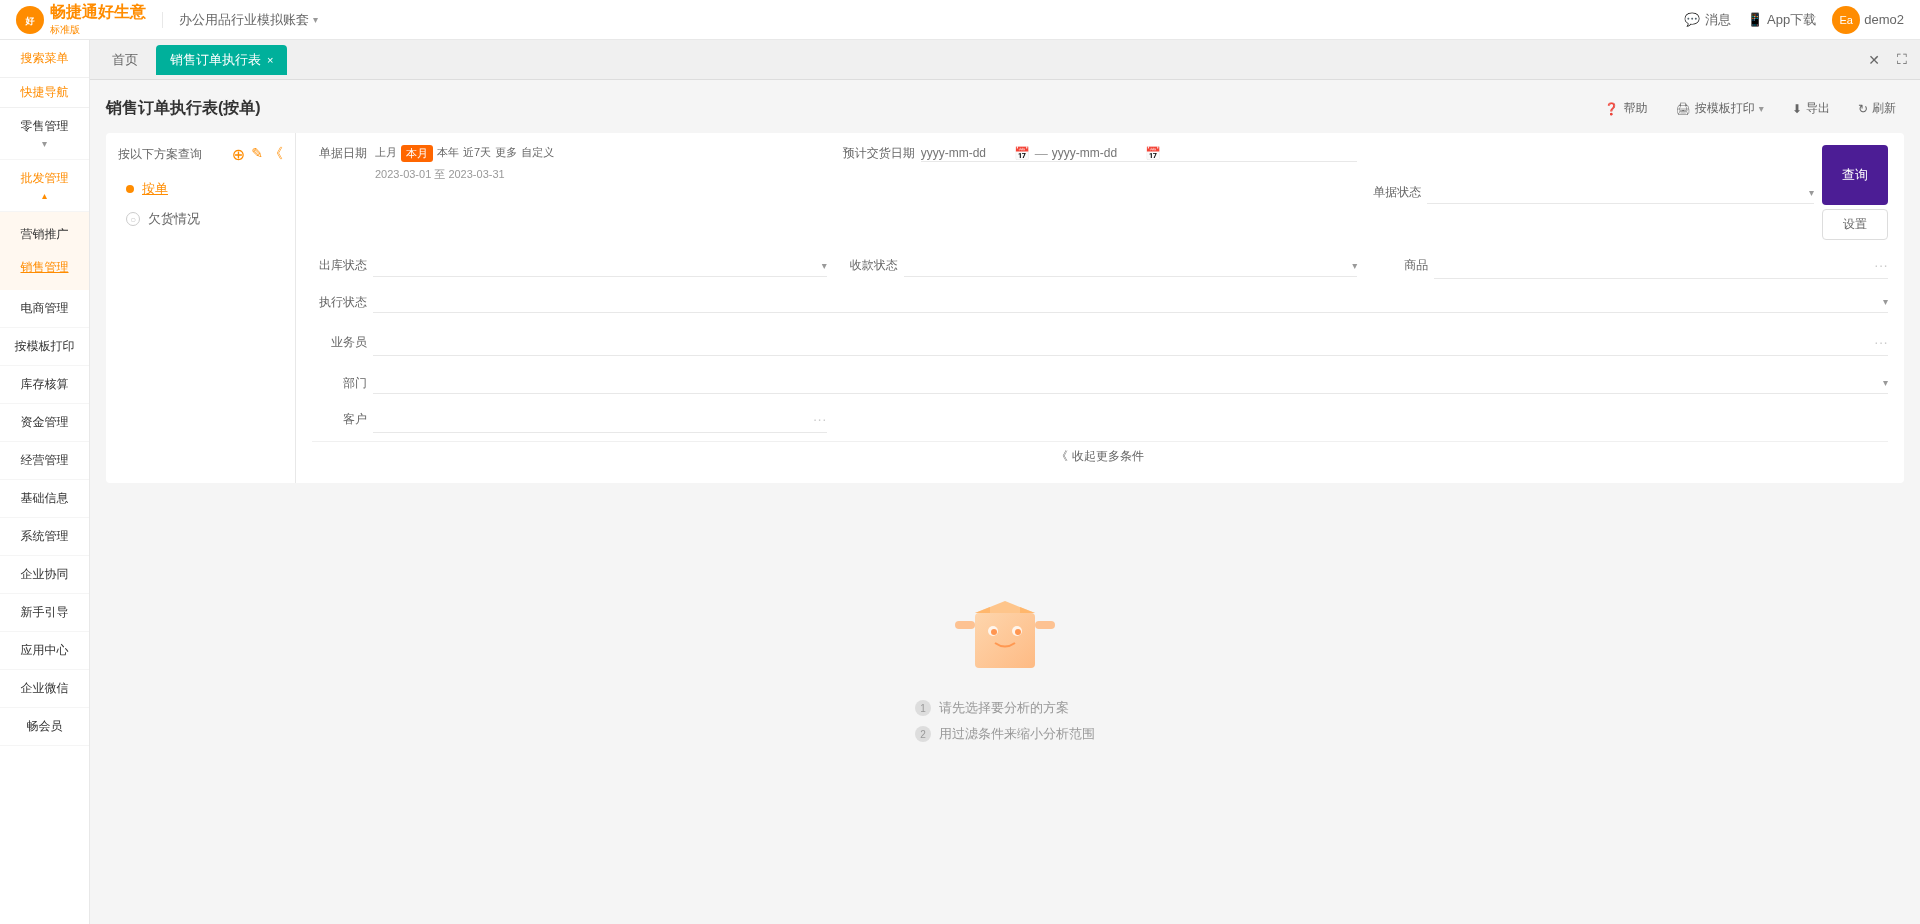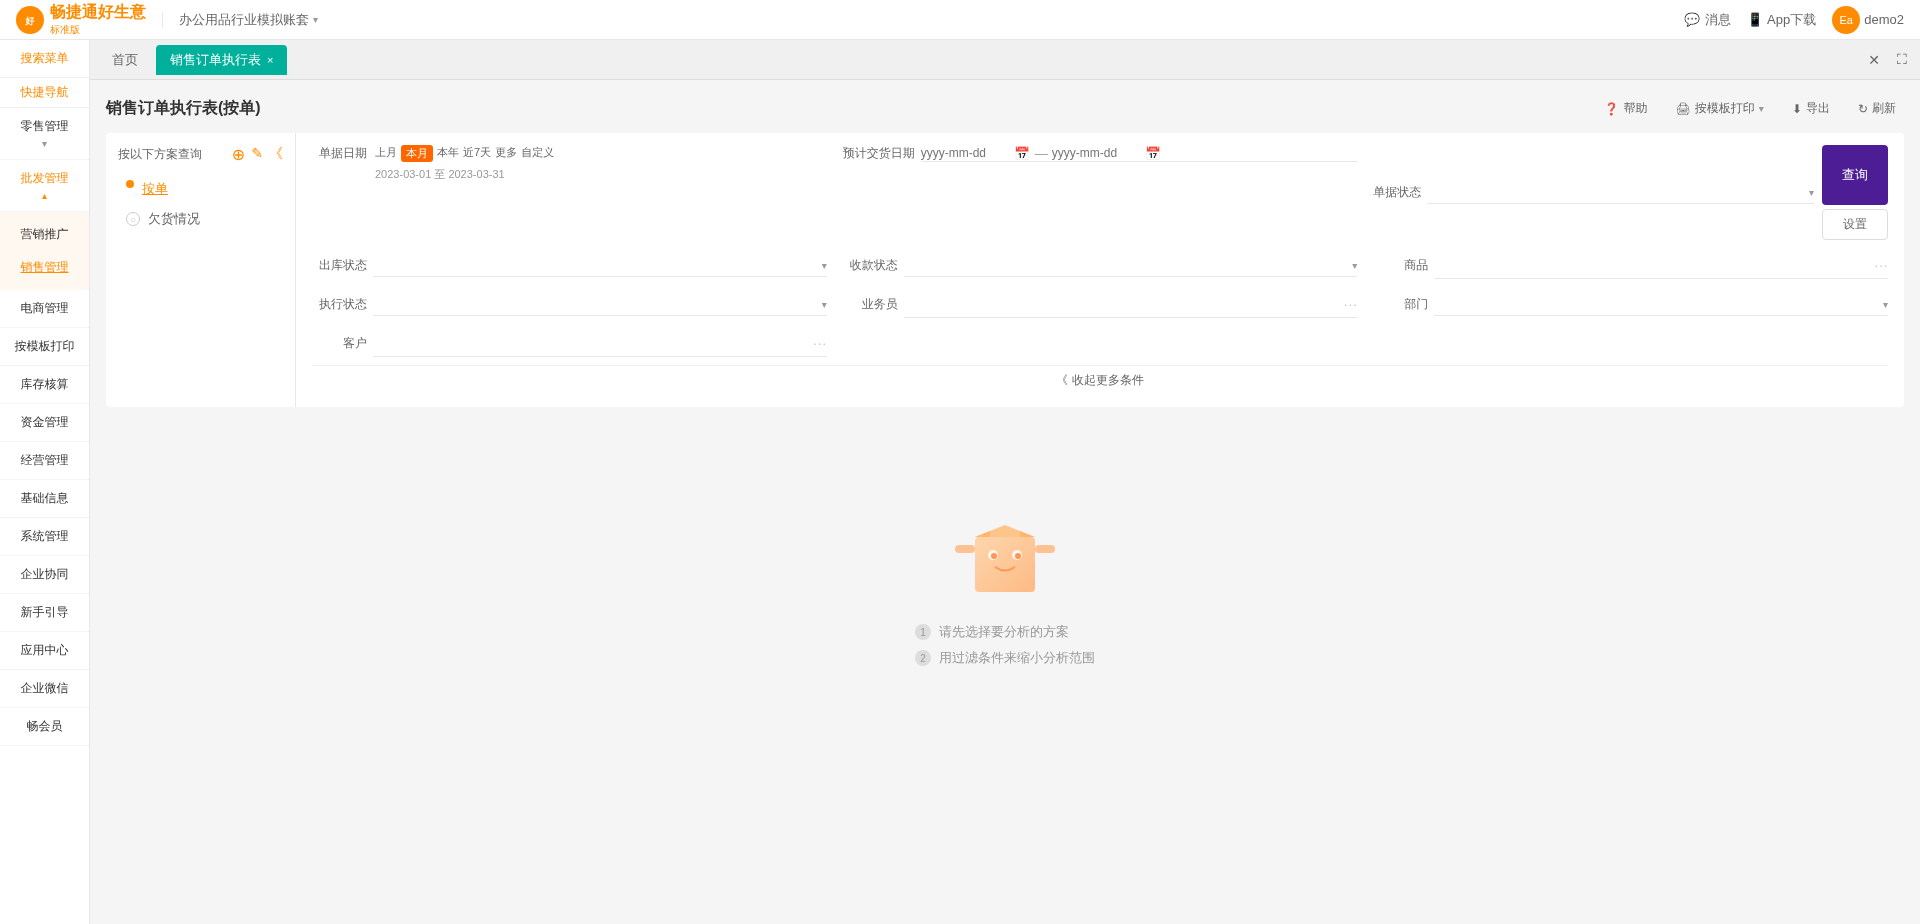--- a/index.html
+++ b/index.html
@@ -430,21 +430,21 @@
           <div style="width:190px;flex-shrink:0;border-right:1px solid #e8e8e8;padding:12px;">
             <div style="display:flex;align-items:center;justify-content:space-between;margin-bottom:10px;">
               <span style="font-size:12px;color:#666;">按以下方案查询</span>
               <div style="display:flex;gap:6px;">
                 <span style="color:#ff8c00;cursor:pointer;font-size:16px;">⊕</span>
                 <span style="color:#ff8c00;cursor:pointer;font-size:14px;">✎</span>
                 <span style="color:#ff8c00;cursor:pointer;font-size:14px;">《</span>
               </div>
             </div>
             <div style="padding-left:8px;">
-              <div style="display:flex;gap:8px;padding:6px 0;cursor:pointer;color:#ff8c00;text-decoration:underline;">
+              <div style="display:flex;align-items:center;gap:8px;padding:6px 0;cursor:pointer;color:#ff8c00;text-decoration:underline;">
                 <div style="width:8px;height:8px;border-radius:50%;background:#ff8c00;"></div>
                 <span>按单</span>
               </div>
               <div style="display:flex;align-items:center;gap:8px;padding:6px 0;cursor:pointer;color:#666;">
                 <div style="width:14px;height:14px;border-radius:50%;border:1px solid #ccc;display:flex;align-items:center;justify-content:center;font-size:10px;color:#ccc;">○</div>
                 <span>欠货情况</span>
               </div>
             </div>
           </div>
 
@@ -513,21 +513,21 @@
                 </div>
               </div>
               <div style="display:flex;align-items:center;gap:6px;">
                 <span style="font-size:12px;color:#666;min-width:55px;text-align:right;">商品</span>
                 <div style="flex:1;border-bottom:1px solid #e8e8e8;padding:5px 0;display:flex;align-items:center;justify-content:flex-end;cursor:pointer;">
                   <span class="three-dots">···</span>
                 </div>
               </div>
             </div>
 
-            <div style="display:grid;grid-template-columns:1fr 1fr 1fr;gap:16px;margin-bottom:12px;">
+            <div style="display:grid;grid-template-columns:1fr;gap:16px;margin-bottom:12px;">
               <div style="display:flex;align-items:center;gap:6px;">
                 <span style="font-size:12px;color:#666;min-width:55px;text-align:right;">执行状态</span>
                 <div style="flex:1;border-bottom:1px solid #e8e8e8;padding:5px 0;display:flex;align-items:center;justify-content:space-between;cursor:pointer;">
                   <span style="color:#999;font-size:12px;"></span>
                   <span class="arrow-down">▾</span>
                 </div>
               </div>
               <div style="display:flex;align-items:center;gap:6px;">
                 <span style="font-size:12px;color:#666;min-width:55px;text-align:right;">业务员</span>
                 <div style="flex:1;border-bottom:1px solid #e8e8e8;padding:5px 0;display:flex;align-items:center;justify-content:flex-end;cursor:pointer;">

